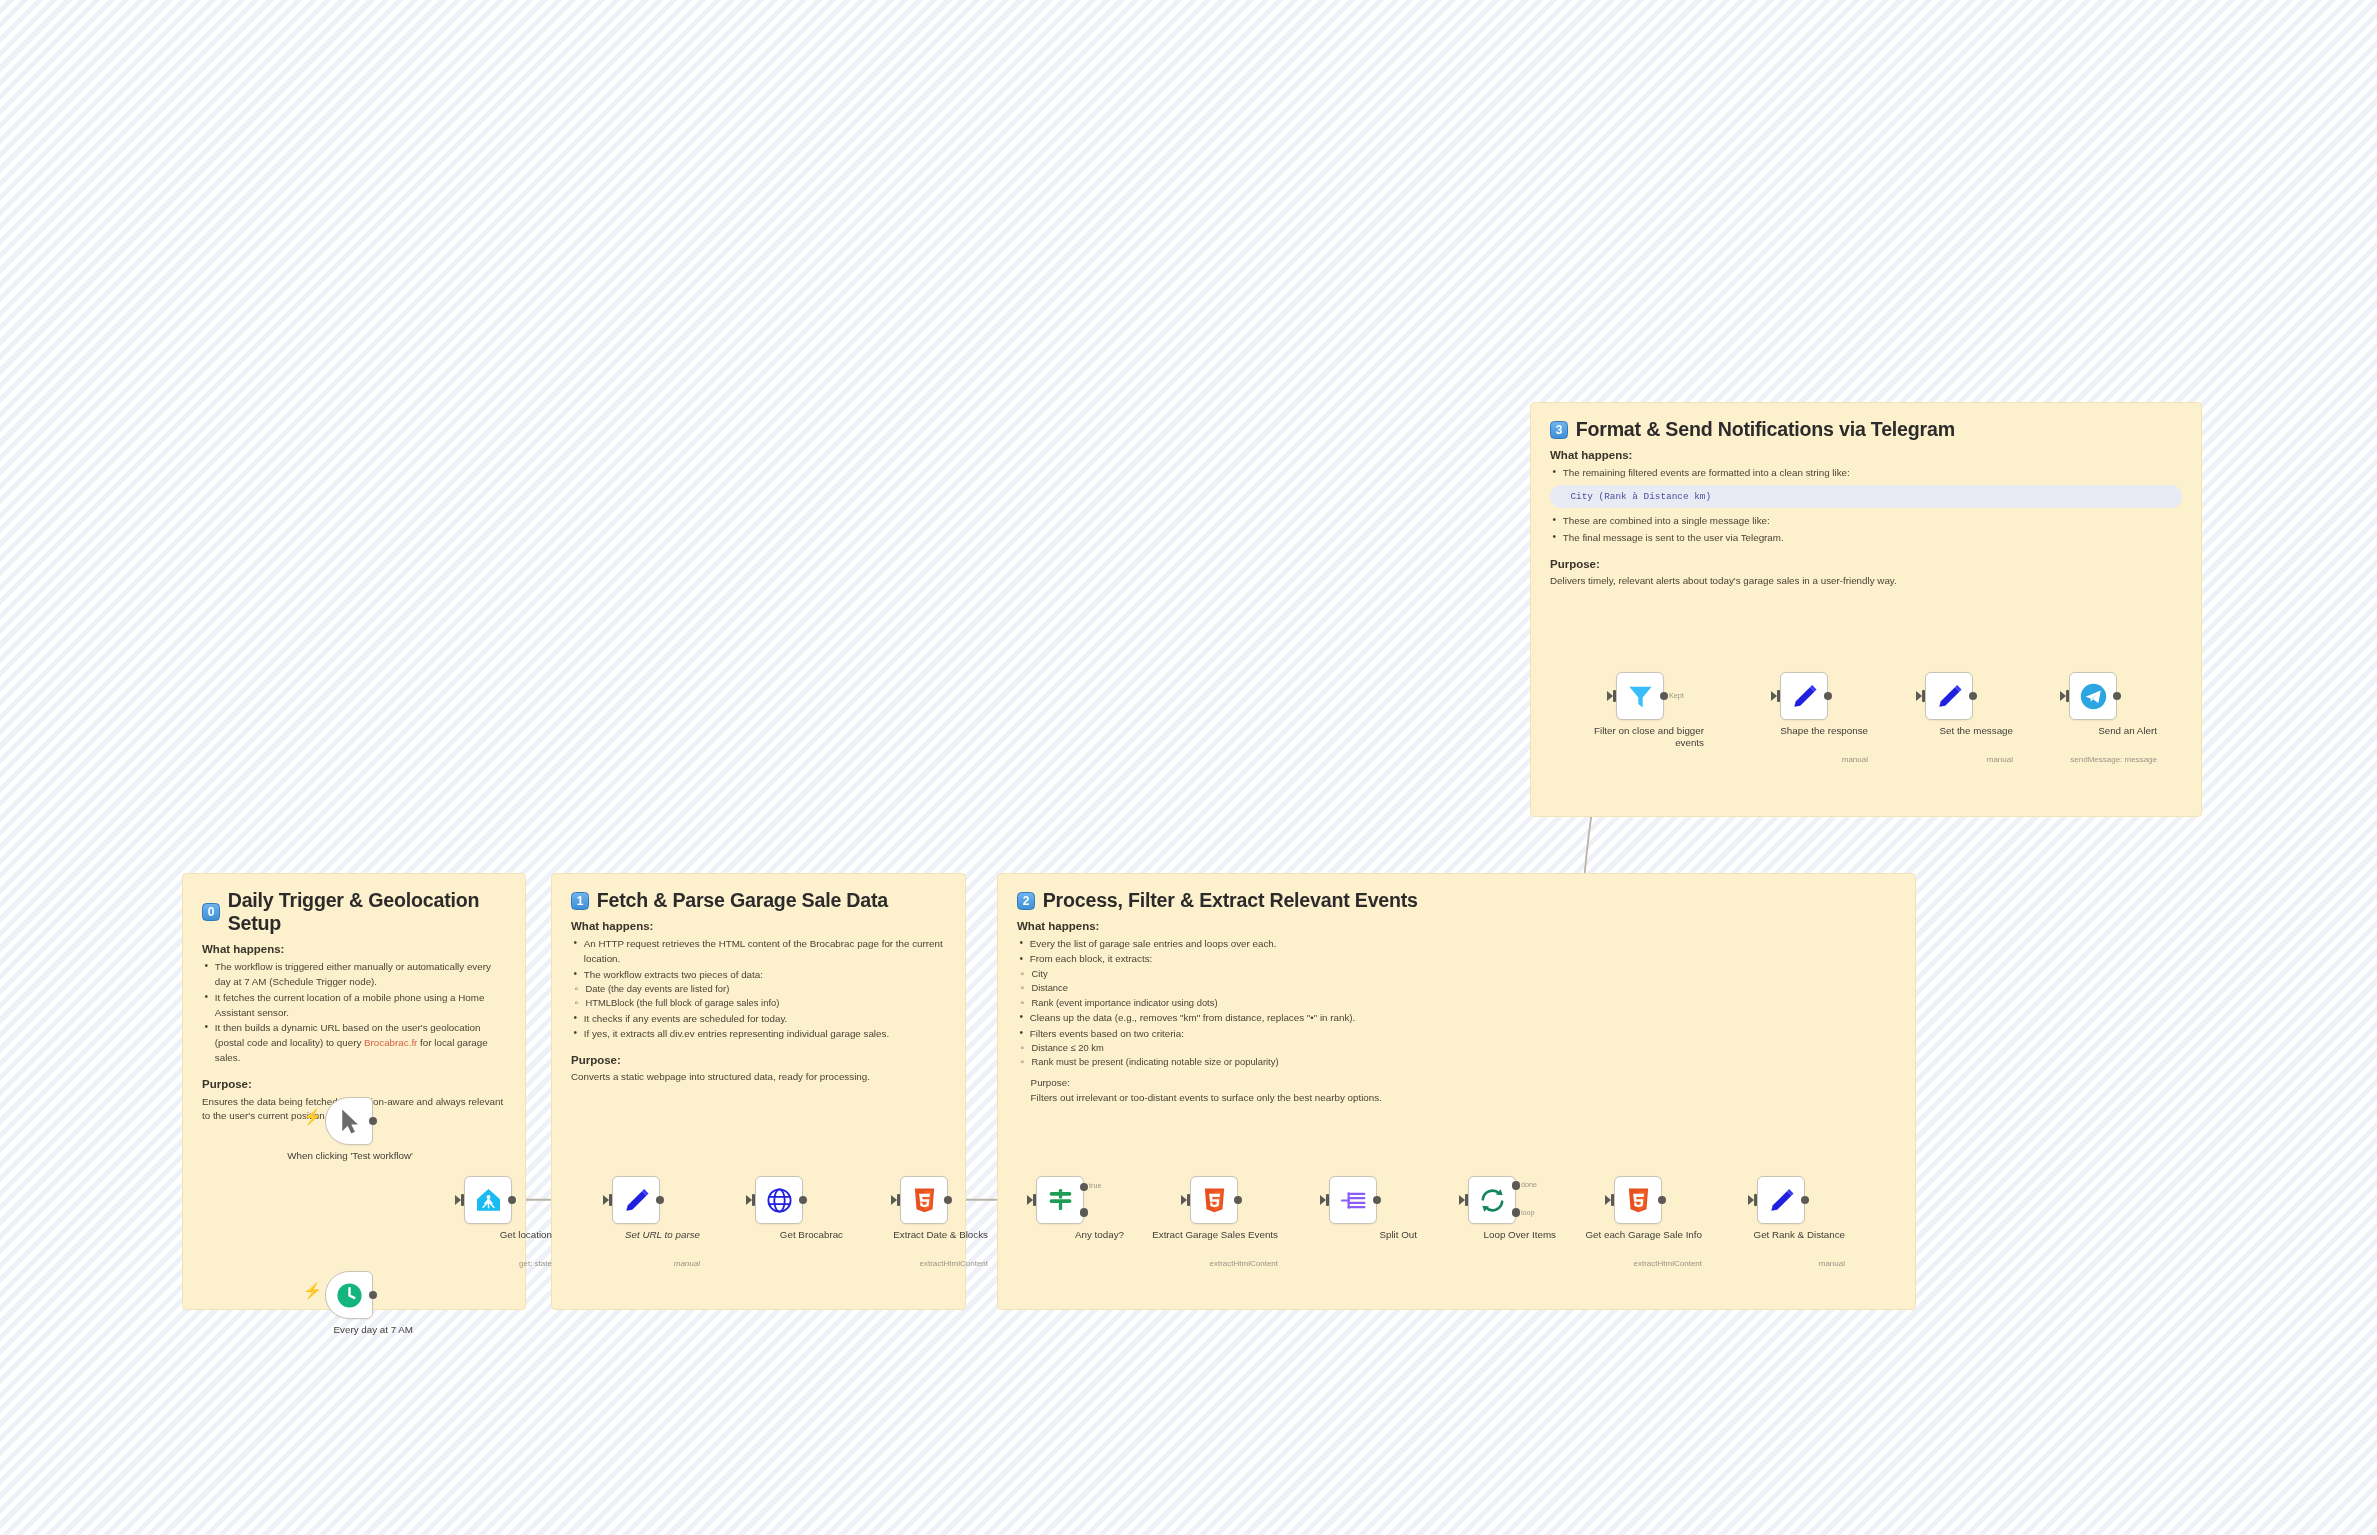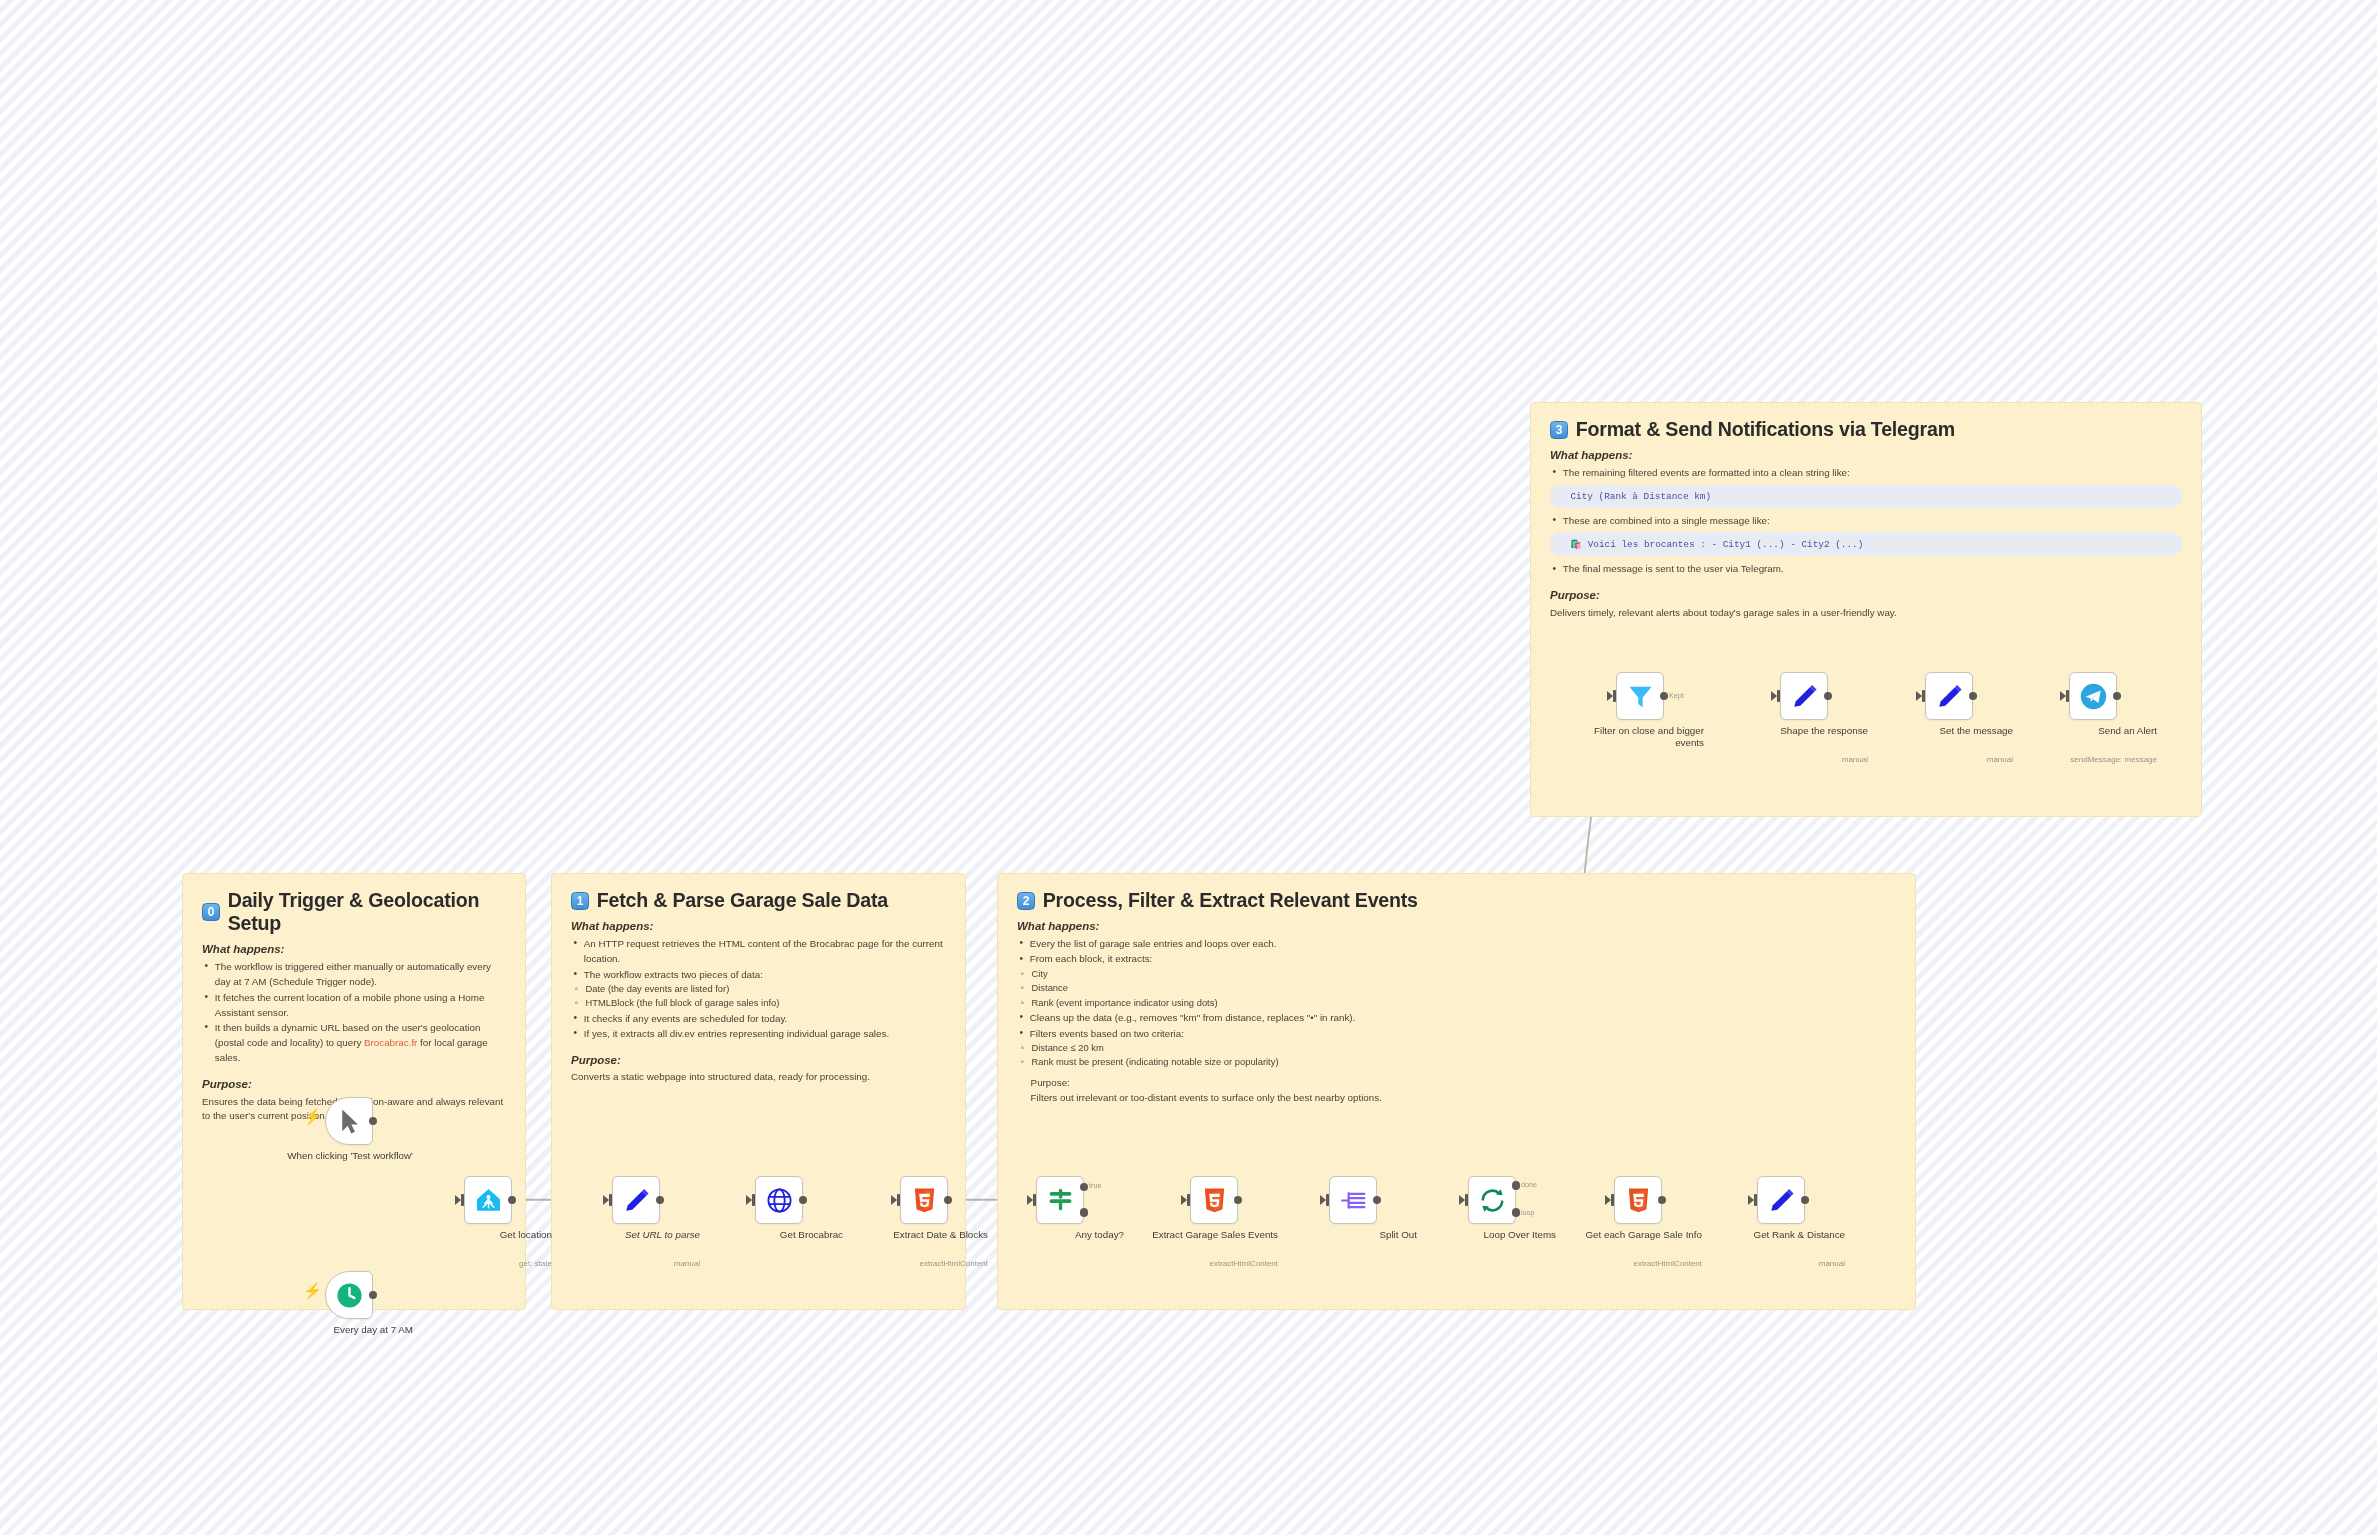--- a/index.html
+++ b/index.html
@@ -48,21 +48,20 @@
     font-weight: bold;
     line-height: 16px;
     text-align: center;
     flex: 0 0 auto;
   }
   .sec-head {
     font-size: 11.5px;
     font-weight: bold;
     color: #3a352b;
     margin: 1.7px 0 4.3px 0;
-    font-style: italic;
   }
   .sticky ul { list-style: none; margin: 0 0 1.7px 0; }
   .sticky li {
     position: relative;
     font-size: 9.8px;
     line-height: 1.55;
     padding-left: 12.8px;
     color: #4a4436;
   }
   .sticky li::before {
@@ -297,21 +296,20 @@
       <span>Format &amp; Send Notifications via Telegram</span>
     </div>
     <div class="sec-head">What happens:</div>
     <ul>
       <li>The remaining filtered events are formatted into a clean string like:</li>
     </ul>
     <div class="code">City (Rank à Distance km)</div>
     <ul>
       <li>These are combined into a single message like:</li>
     </ul>
-    <div class="code">🛍️ Voici les brocantes : - City1 (...) - City2 (...)</div>
     <ul>
       <li>The final message is sent to the user via Telegram.</li>
     </ul>
     <div class="gap"></div>
     <div class="sec-head">Purpose:</div>
     <div class="para">Delivers timely, relevant alerts about today's garage sales in a user-friendly way.</div>
   </div>
 
   <div class="node-wrap" style="left:325px; top:1097px;">
     <div class="bolt">⚡</div>

